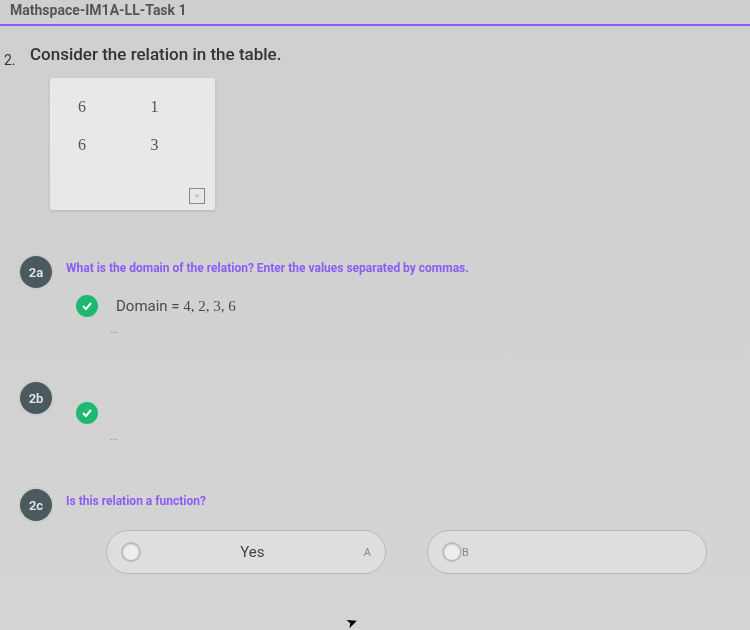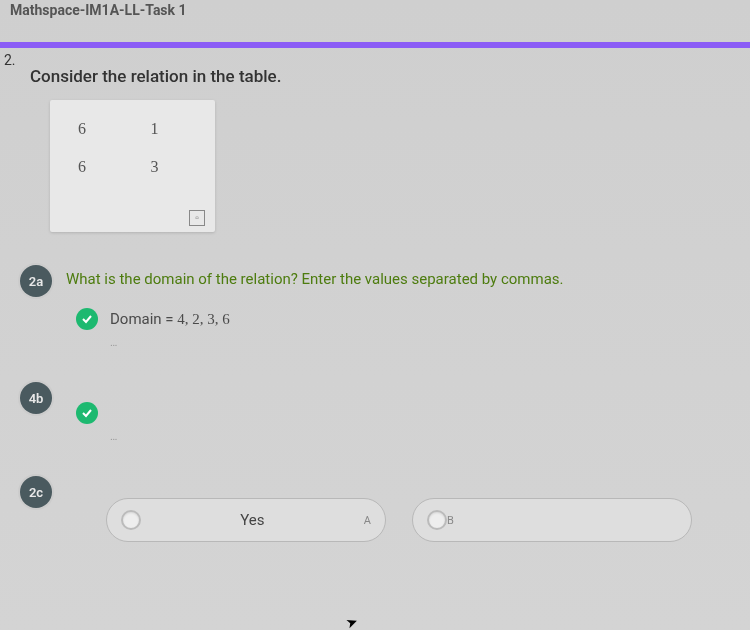--- a/index.html
+++ b/index.html
@@ -10,25 +10,25 @@
     body {
       font-family: -apple-system, BlinkMacSystemFont, "Segoe UI", Roboto, Arial, sans-serif;
       background: linear-gradient(to bottom, #cfcfcf 0%, #d4d4d4 100%);
       width: 750px;
       height: 630px;
       position: relative;
       color: #333;
       overflow: hidden;
     }
     .header {
-      padding: 2px 10px 24px 10px;
+      padding: 2px 10px 6px 10px;
       font-weight: 700;
       font-size: 14px;
       color: #555;
-      border-bottom: 6px solid #8b5cf6;
+      border-bottom: 2px solid #8b5cf6;
     }
     .question-num {
       position: absolute;
       left: 4px;
       top: 52px;
       font-size: 14px;
       color: #333;
     }
     .main {
       padding: 18px 4px 10px 30px;
@@ -68,21 +68,21 @@
       border: 1px solid #888;
       font-size: 10px;
       line-height: 14px;
       text-align: center;
       color: #666;
       cursor: pointer;
     }
     .subpart {
       display: flex;
       align-items: flex-start;
-      margin-top: 33px;
+      margin-top: 46px;
       justify-content: flex-end;
     }
     .badge {
       flex: 0 0 auto;
       width: 32px;
       height: 32px;
       border-radius: 50%;
       background: #4a5a5f;
       color: #e8e8e8;
       font-size: 13px;
@@ -91,30 +91,31 @@
       align-items: center;
       justify-content: center;
       margin-left: -10px;
       margin-right: 14px;
       box-shadow: 0 0 0 2px rgba(200,200,200,0.6);
     }
     .subpart-body {
       flex: 1;
     }
     .subpart-prompt {
-      font-size: 15px;
-      color: #4d7c0f;
-      font-weight: 400;
+      font-size: 12px;
+      color: #8b5cf6;
+      font-weight: 700;
       padding-top: 5px;
     }
     .answer-row {
       display: flex;
       align-items: center;
       margin-top: 20px;
       padding-left: 10px;
+      gap: 6px;
     }
     .check-icon {
       width: 22px;
       height: 22px;
       border-radius: 50%;
       background: #1db970;
       display: flex;
       align-items: center;
       justify-content: center;
       margin-right: 12px;
@@ -133,21 +134,21 @@
     }
     .ellipsis {
       padding-left: 44px;
       margin-top: 6px;
       color: #999;
       font-size: 11px;
       letter-spacing: 2px;
     }
     .choices {
       display: flex;
-      gap: 26px;
+      gap: 41px;
       margin-top: 22px;
       padding-left: 40px;
     }
     .choice {
       flex: 0 0 280px;
       height: 44px;
       border-radius: 22px;
       background: #dedede;
       border: 1px solid #b8b8b8;
       display: flex;
@@ -228,36 +229,37 @@
           <span>Domain =</span>
           <span> </span>
           <span class="math">4, 2, 3, 6</span>
         </div>
       </div>
       <div class="ellipsis">…</div>
     </div>
   </div>
 
   <div class="subpart">
-    <div class="badge">4b</div>
+    <div class="badge">2b</div>
     <div class="subpart-body">
       <div class="answer-row">
         <div class="check-icon">
           <svg viewBox="0 0 24 24">
               <path fill="none" stroke="#fff" stroke-width="4" d="M4 12 L10 18 L20 6"></path>
             </svg>
         </div>
       </div>
       <div class="ellipsis">…</div>
     </div>
   </div>
 
   <div class="subpart">
     <div class="badge">2c</div>
     <div class="subpart-body">
+      <div class="subpart-prompt">Is this relation a function?</div>
       <div class="choices">
         <div class="choice">
           <div class="choice-radio"></div>
           <div class="choice-label">Yes</div>
           <div class="choice-key">A</div>
         </div>
         <div class="choice">
           <div class="choice-radio"></div>
           <div class="choice-key">B</div>
         </div>

